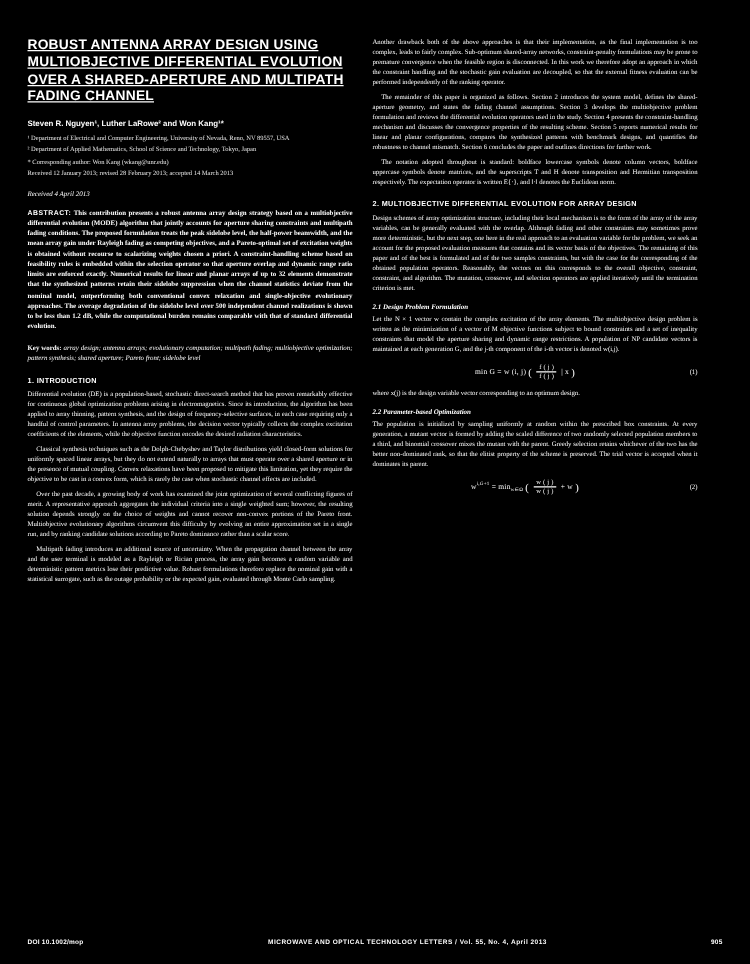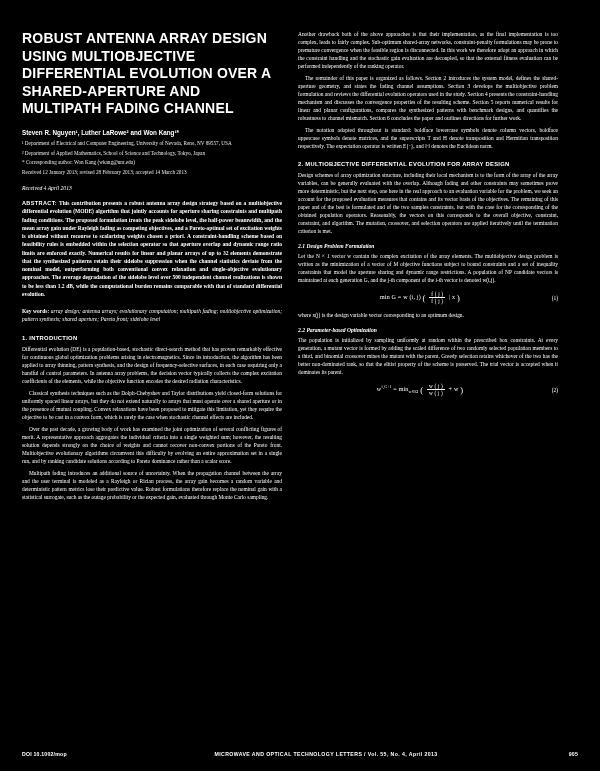--- a/index.html
+++ b/index.html
@@ -29,26 +29,27 @@
   }
   .col {
     width: 260px;
     position: relative;
   }
 
   
   .title {
     font-family: "Liberation Sans", sans-serif;
     font-weight: bold;
-    font-size: 14px;
+    font-size: 11px;
     line-height: 1.25;
     letter-spacing: 0.2px;
     text-transform: uppercase;
     margin: 0 0 11px 0;
     color: #ffffff;
+    text-decoration: underline;
   }
   .authors {
     font-family: "Liberation Sans", sans-serif;
     font-size: 6.3px;
     font-weight: bold;
     line-height: 1.35;
     margin-bottom: 3px;
   }
   .affil {
     font-size: 5.2px;

